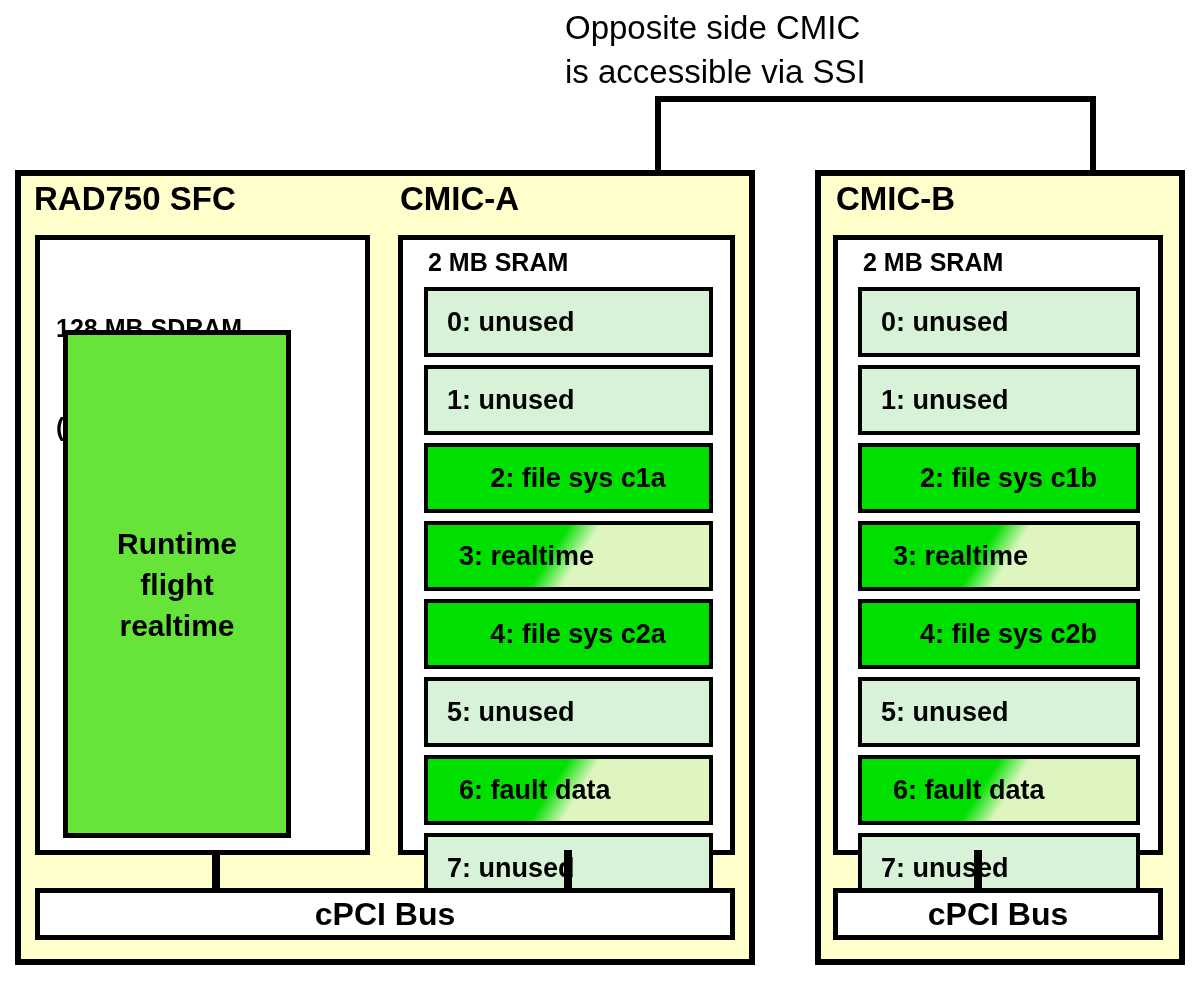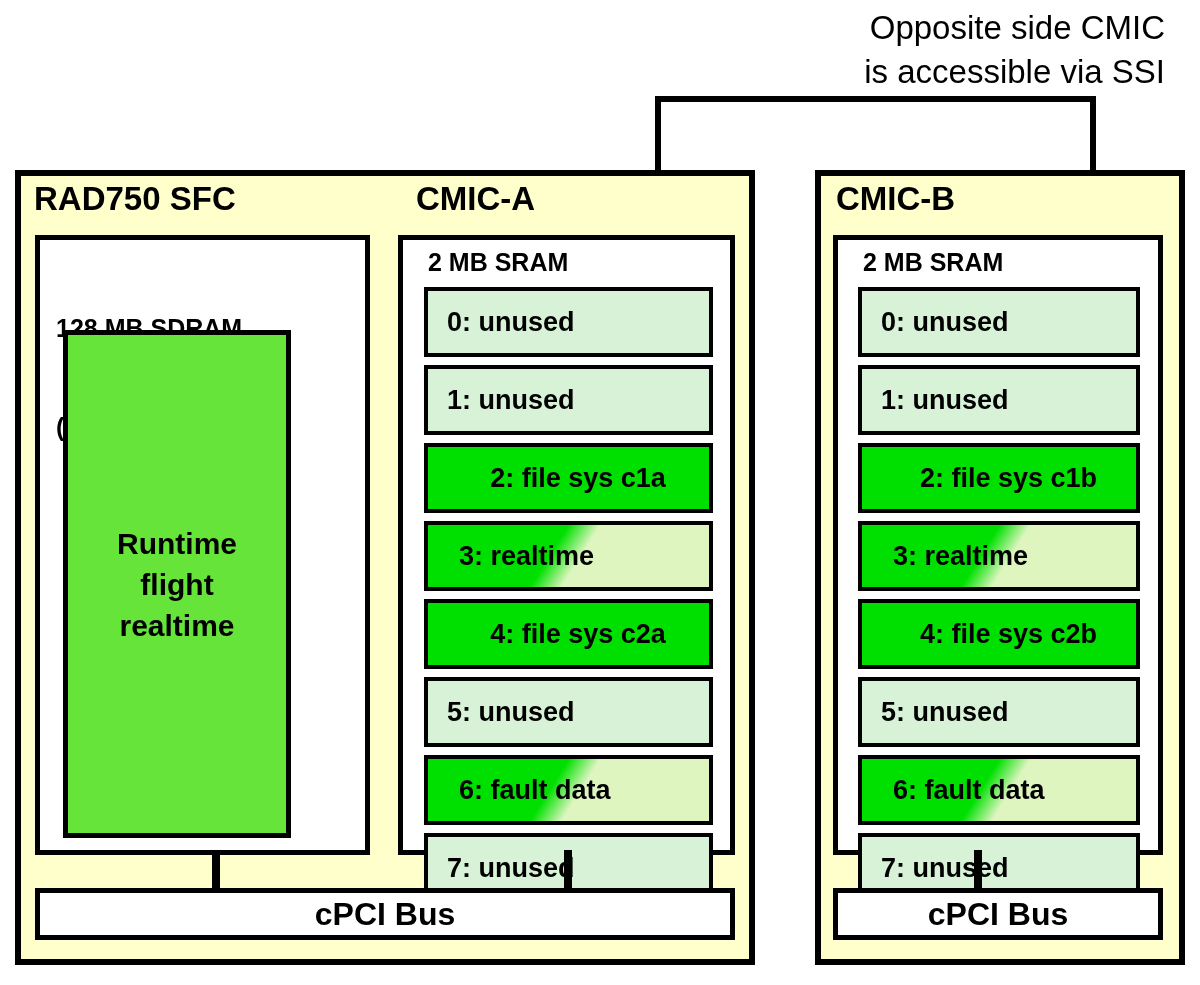--- a/index.html
+++ b/index.html
@@ -54,39 +54,39 @@
       var(--bank-active) 0%, var(--bank-active) 44%,
       var(--bank-gradient-pale) 54%, var(--bank-gradient-pale) 100%);
     padding-left:31px;
   }
   .bus{
     background:var(--box-fill);border:5px solid var(--line);
     display:flex;align-items:center;justify-content:center;
     font-size:32px;font-weight:bold;
   }
   .annotation{
-    text-align:right;font-size:33px;line-height:44px;white-space:nowrap;
+    text-align:left;font-size:33px;line-height:44px;white-space:nowrap;
   }
 </style>
 </head>
 <body>
 
 <div class="abs annotation" style="left:565px;top:6px;width:600px;">
   <div>Opposite side CMIC</div>
   <div>is accessible via SSI</div>
 </div>
 
 <div class="abs line" style="left:655px;top:96px;width:441px;height:6px;"></div>
 <div class="abs line" style="left:655px;top:96px;width:6px;height:142px;"></div>
 <div class="abs line" style="left:1090px;top:96px;width:6px;height:142px;"></div>
 
 <div class="abs board" style="left:15px;top:170px;width:740px;height:795px;"></div>
 
 <div class="abs board-title" style="left:34px;top:181px;">RAD750 SFC</div>
-<div class="abs board-title" style="left:416px;top:181px;">CMIC-A</div>
+<div class="abs board-title" style="left:400px;top:181px;">CMIC-A</div>
 
 <div class="abs whitebox" style="left:35px;top:235px;width:335px;height:620px;"></div>
 <div class="abs box-label" style="left:56px;top:246px;">
   <div>128 MB SDRAM</div>
   <div>(w/ EDAC)</div>
 </div>
 <div class="abs runtime" style="left:63px;top:330px;width:228px;height:508px;">
   <div>Runtime</div>
   <div>flight</div>
   <div>realtime</div>

